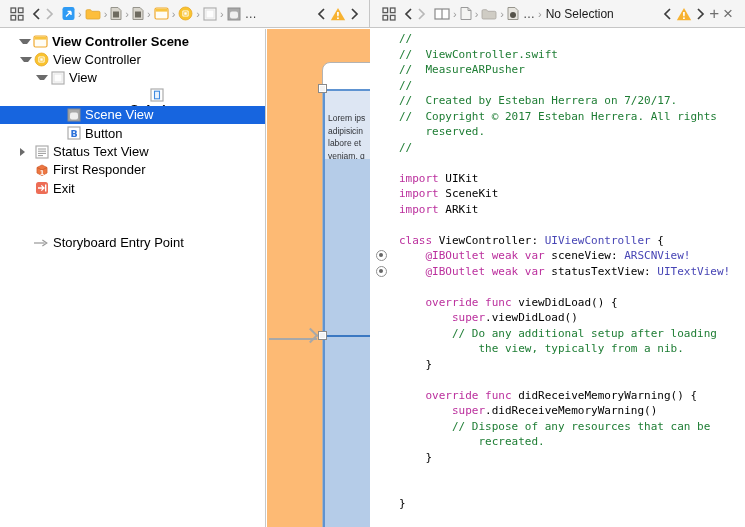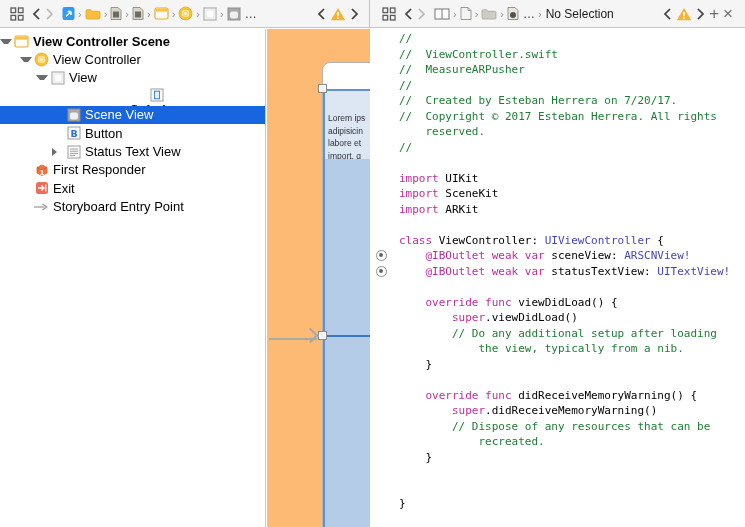--- a/index.html
+++ b/index.html
@@ -256,21 +256,21 @@
       <span class="tb-item">
         <svg width="9" height="12" viewBox="0 0 9 12" xmlns="http://www.w3.org/2000/svg">
           <path d="M2 1 L7 6 L2 11" fill="none" stroke="currentColor" stroke-width="1.7"></path>
         </svg>
       </span>
       <span class="tb-item big">+</span>
       <span class="tb-item big">×</span>
     </div>
 
   <div id="outline">
-      <div class="o-row bold" style="padding-left: 0;">
+      <div class="o-row bold" style="padding-left: 19px;">
         <span class="o-tri tri-open" style="width: 12px; margin-right: 2px;"></span>
         <span class="o-icon">
           <svg width="15" height="13" viewBox="0 0 15 13" xmlns="http://www.w3.org/2000/svg">
             <rect x="1" y="1" width="13" height="11" rx="1.5" fill="#FFFDF5" stroke="#EFA92F" stroke-width="1.2"></rect>
             <rect x="1.6" y="1.6" width="11.8" height="3" fill="#F8C440"></rect>
           </svg>
         </span>
         <span class="o-label">View Controller Scene</span>
       </div>
       <div class="o-row" style="padding-left: 20px;">
@@ -317,21 +317,21 @@
       <div class="o-row" style="padding-left: 52px;">
         <span class="o-tri " style="width: 12px; margin-right: 2px;"></span>
         <span class="o-icon">
           <svg width="14" height="14" viewBox="0 0 14 14" xmlns="http://www.w3.org/2000/svg">
             <rect x="1" y="1" width="12" height="12" fill="#fff" stroke="#ACACAC" stroke-width="1.2"></rect>
             <text x="7" y="10.6" font-size="9.5" font-weight="bold" fill="#2D72D9" text-anchor="middle" font-family="DejaVu Sans, sans-serif">B</text>
           </svg>
         </span>
         <span class="o-label">Button</span>
       </div>
-      <div class="o-row" style="padding-left: 52px;">
+      <div class="o-row" style="padding-left: 20px;">
         <span class="o-tri tri-closed" style="width: 12px; margin-right: 2px;"></span>
         <span class="o-icon">
           <svg width="14" height="14" viewBox="0 0 14 14" xmlns="http://www.w3.org/2000/svg">
             <rect x="1" y="1" width="12" height="12" fill="#fff" stroke="#ACACAC" stroke-width="1.2"></rect>
             <g stroke="#9A9A9A" stroke-width="1">
               <path d="M3 4 h8 M3 6.2 h8 M3 8.4 h8 M3 10.6 h5"></path>
             </g>
           </svg>
         </span>
         <span class="o-label">Status Text View</span>
@@ -351,40 +351,40 @@
         <span class="o-tri " style="width: 12px; margin-right: 2px;"></span>
         <span class="o-icon">
           <svg width="14" height="14" viewBox="0 0 14 14" xmlns="http://www.w3.org/2000/svg">
             <rect x="1" y="1" width="12" height="12" rx="2.5" fill="#ED6D56"></rect>
             <path d="M3 7 H8.3 M6.3 4.4 L9 7 L6.3 9.6" fill="none" stroke="#fff" stroke-width="1.3"></path>
             <rect x="10" y="3.5" width="1.4" height="7" fill="#fff"></rect>
           </svg>
         </span>
         <span class="o-label">Exit</span>
       </div>
-      <div class="o-row" style="padding-left: 20px;">
+      <div class="o-row" style="padding-left: 20px; margin-top: 36px;">
         <span class="o-tri " style="width: 12px; margin-right: 2px;"></span>
         <span class="o-icon">
           <svg width="17" height="10" viewBox="0 0 17 10" xmlns="http://www.w3.org/2000/svg">
             <path d="M0 5 H12" stroke="#9A9A9A" stroke-width="1.4" fill="none"></path>
             <path d="M9.5 1.5 L14.5 5 L9.5 8.5" fill="none" stroke="#9A9A9A" stroke-width="1.4"></path>
           </svg>
         </span>
         <span class="o-label">Storyboard Entry Point</span>
       </div>
     </div>
 
   <div id="canvas">
     <div id="device-frame"></div>
     <div id="scene-selection">
       <div id="textview-region">
           <div class="lorem-line">Lorem ips</div>
           <div class="lorem-line">adipisicin</div>
           <div class="lorem-line">labore et</div>
-          <div class="lorem-line">import, q</div>
+          <div class="lorem-line">veniam, q</div>
         </div>
     </div>
     <div id="center-line"></div>
     <div id="entry-arrow-line"></div>
     <div id="entry-arrow-head"></div>
     <div id="handle-top" class="handle"></div>
     <div id="handle-mid" class="handle"></div>
   </div>
 
   <div id="editor">

